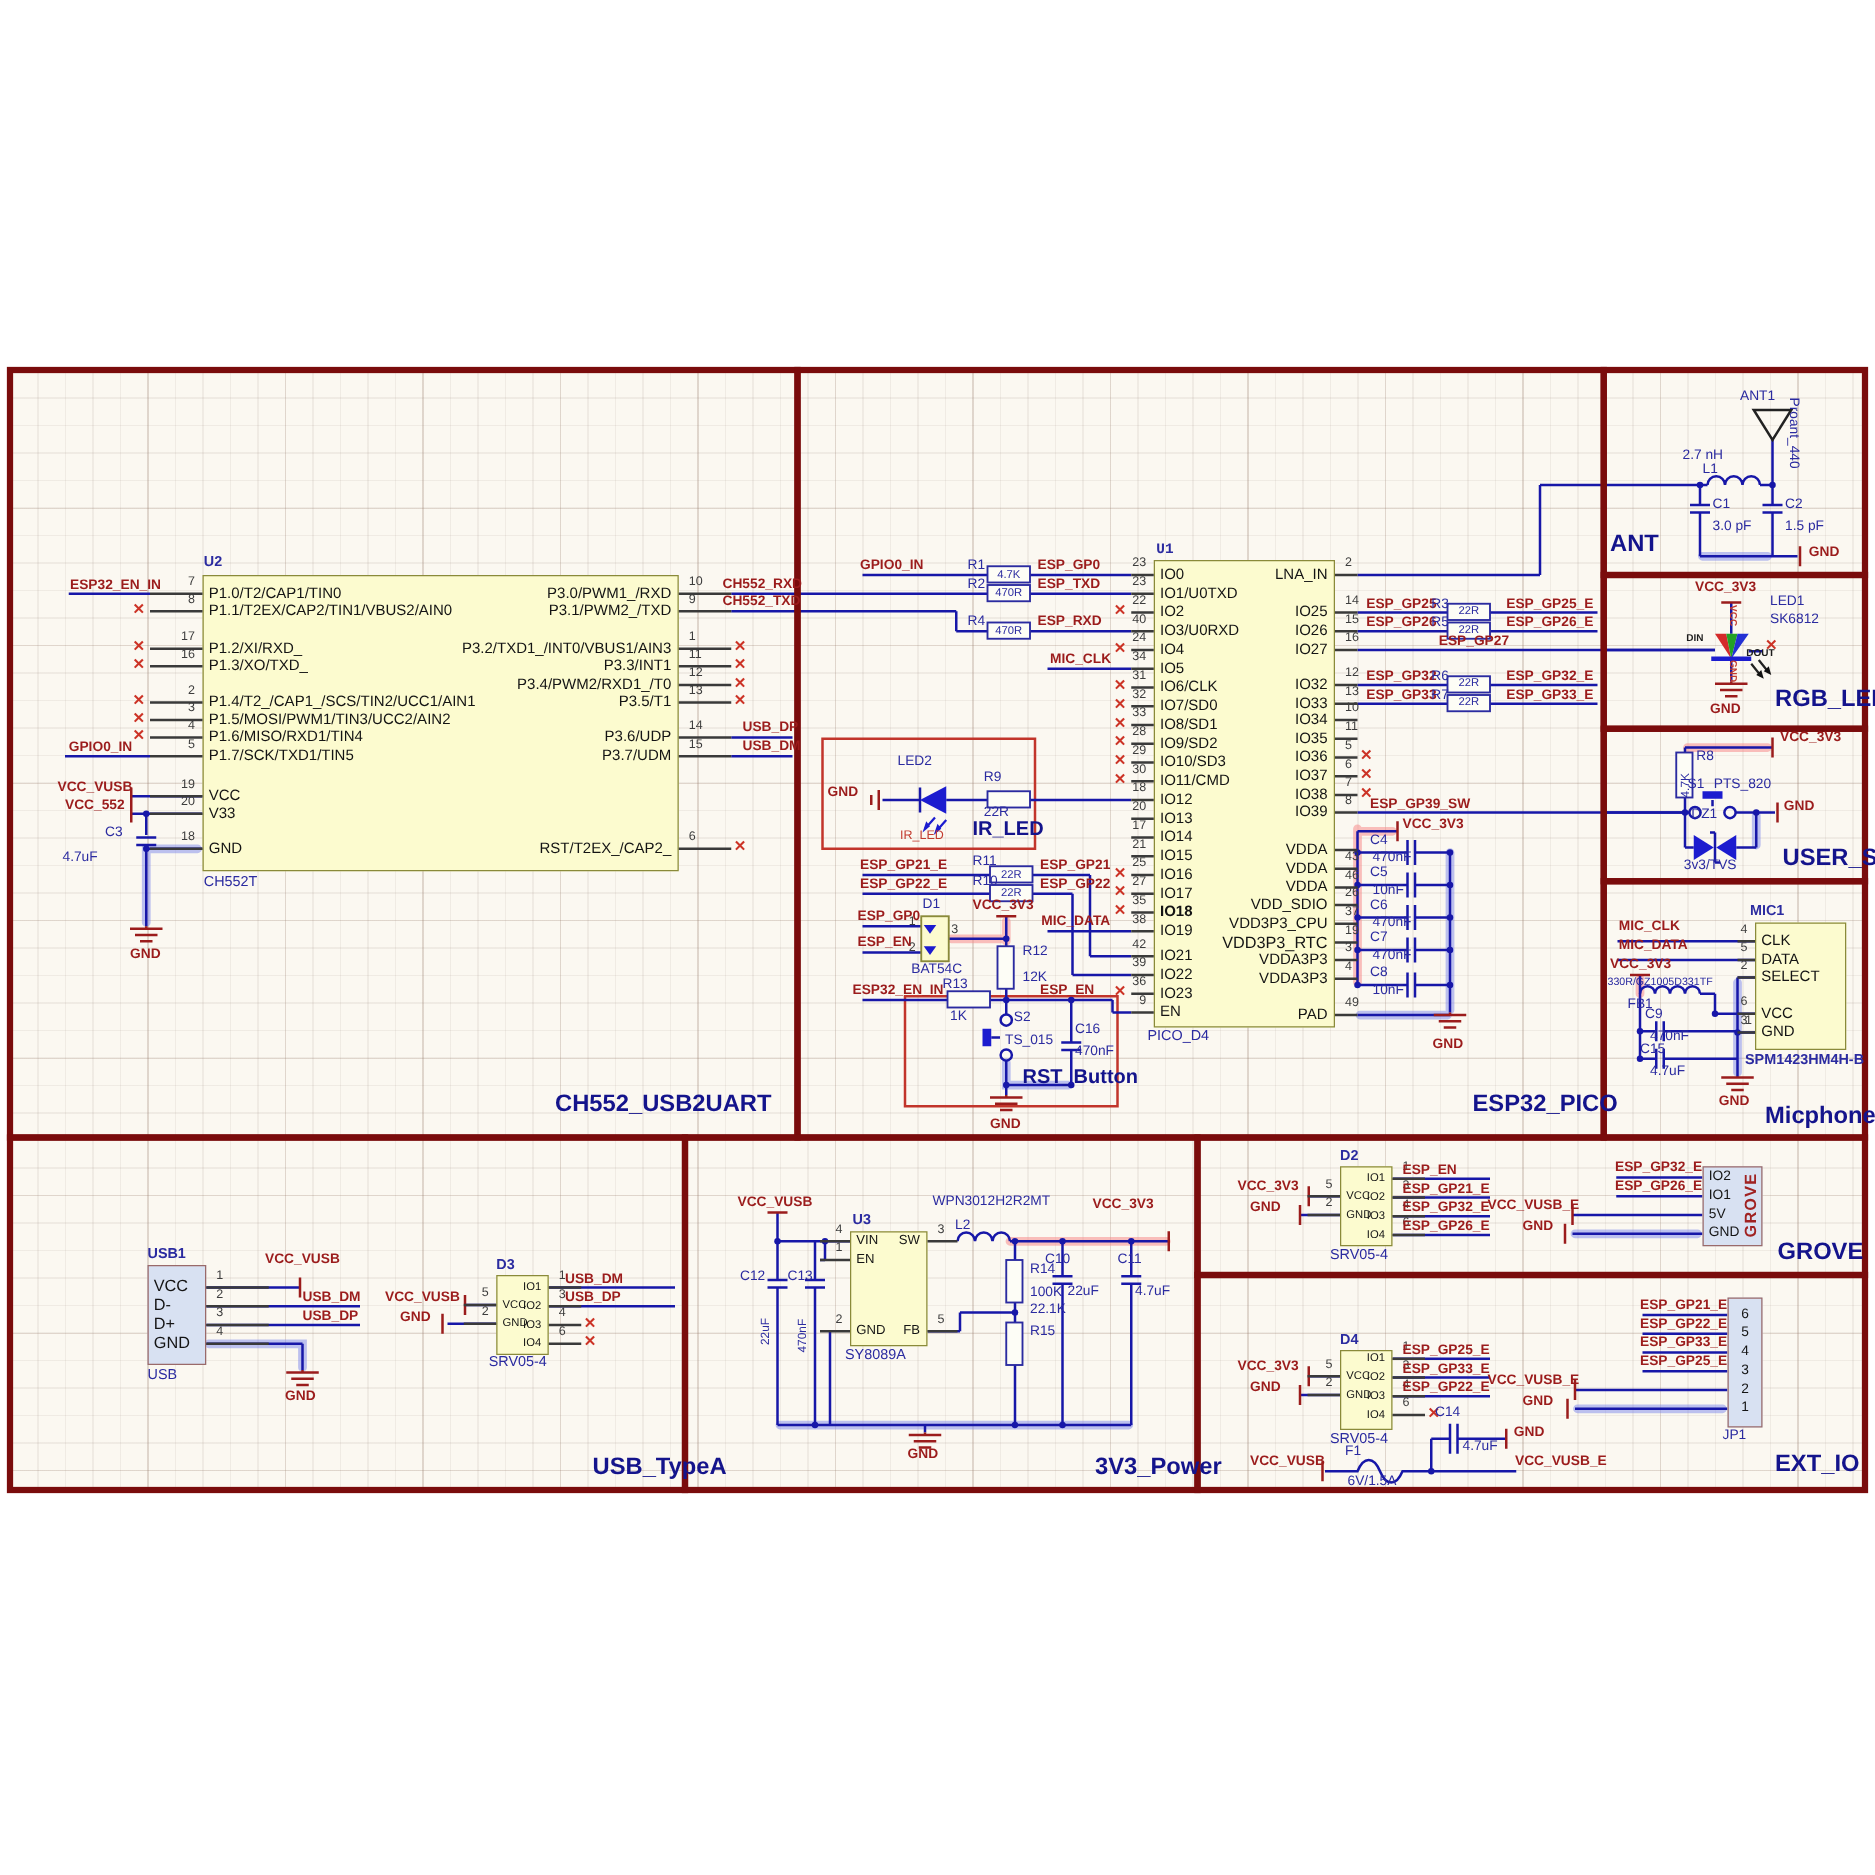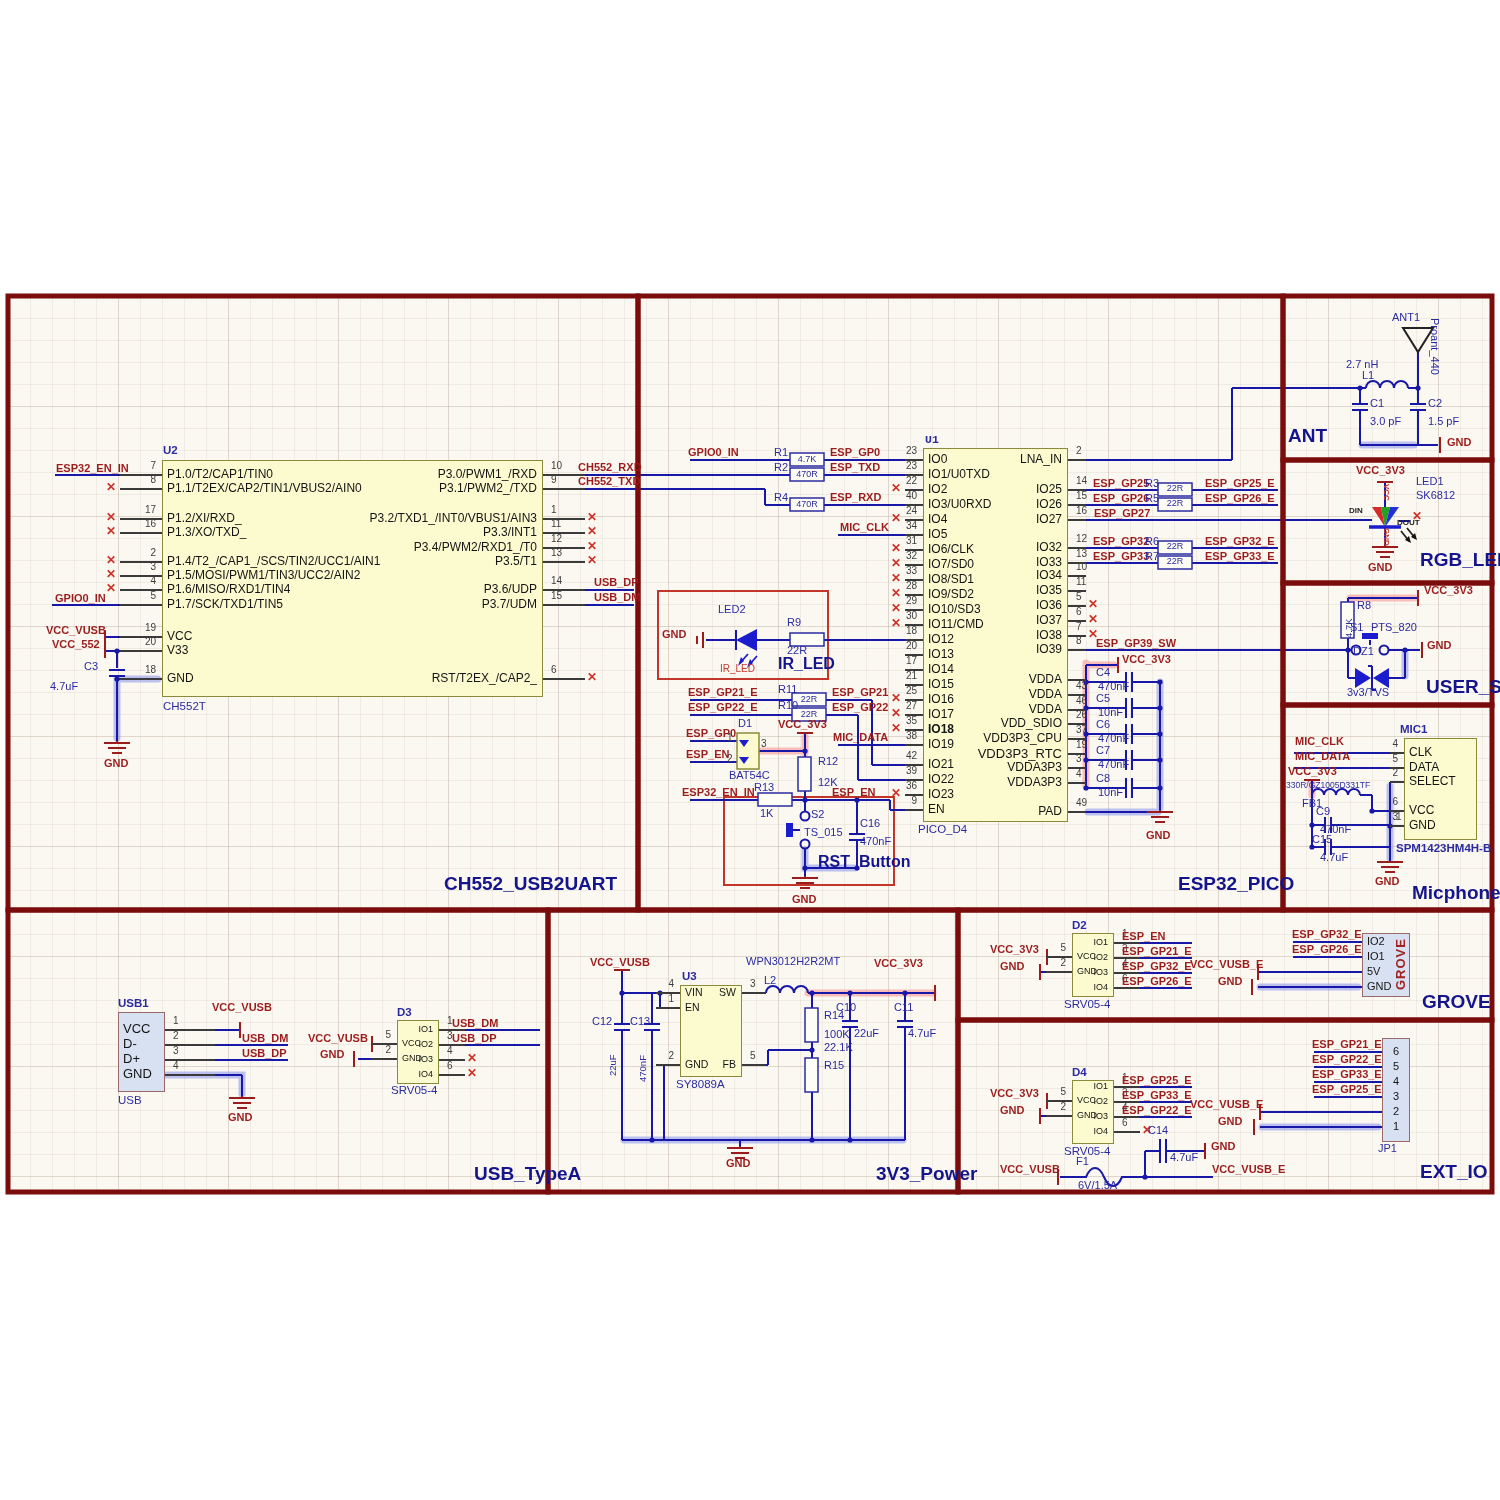--- a/index.html
+++ b/index.html
@@ -624,21 +624,21 @@
       <span class="lb bigbox" style="left: 778px; top: 656px;">IR_LED</span>
       <span class="lb bigbox" style="left: 818px; top: 854px;">RST_Button</span>
       <span class="lb net" style="left: 1093px; top: 478px;">ESP_GP25</span>
       <span class="lb ref" style="left: 1145px; top: 478px;">R3</span>
       <span class="lb rval" style="left: 1158px; top: 484px;">22R</span>
       <span class="lb net" style="left: 1205px; top: 478px;">ESP_GP25_E</span>
       <span class="lb net" style="left: 1093px; top: 493px;">ESP_GP26</span>
       <span class="lb ref" style="left: 1145px; top: 493px;">R5</span>
       <span class="lb rval" style="left: 1158px; top: 499px;">22R</span>
       <span class="lb net" style="left: 1205px; top: 493px;">ESP_GP26_E</span>
-      <span class="lb net" style="left: 1074px; top: 508px; padding-left: 20px;">ESP_GP27</span>
+      <span class="lb net" style="left: 1131px; top: 508px; padding-left: 20px;">ESP_GP27</span>
       <span class="lb net" style="left: 1093px; top: 536px;">ESP_GP32</span>
       <span class="lb ref" style="left: 1145px; top: 536px;">R6</span>
       <span class="lb rval" style="left: 1158px; top: 542px;">22R</span>
       <span class="lb net" style="left: 1205px; top: 536px;">ESP_GP32_E</span>
       <span class="lb net" style="left: 1093px; top: 551px;">ESP_GP33</span>
       <span class="lb ref" style="left: 1145px; top: 551px;">R7</span>
       <span class="lb rval" style="left: 1158px; top: 557px;">22R</span>
       <span class="lb net" style="left: 1205px; top: 551px;">ESP_GP33_E</span>
       <span class="lb net" style="left: 1096px; top: 638px;">ESP_GP39_SW</span>
       <span class="lb net" style="left: 1122px; top: 654px;">VCC_3V3</span>

